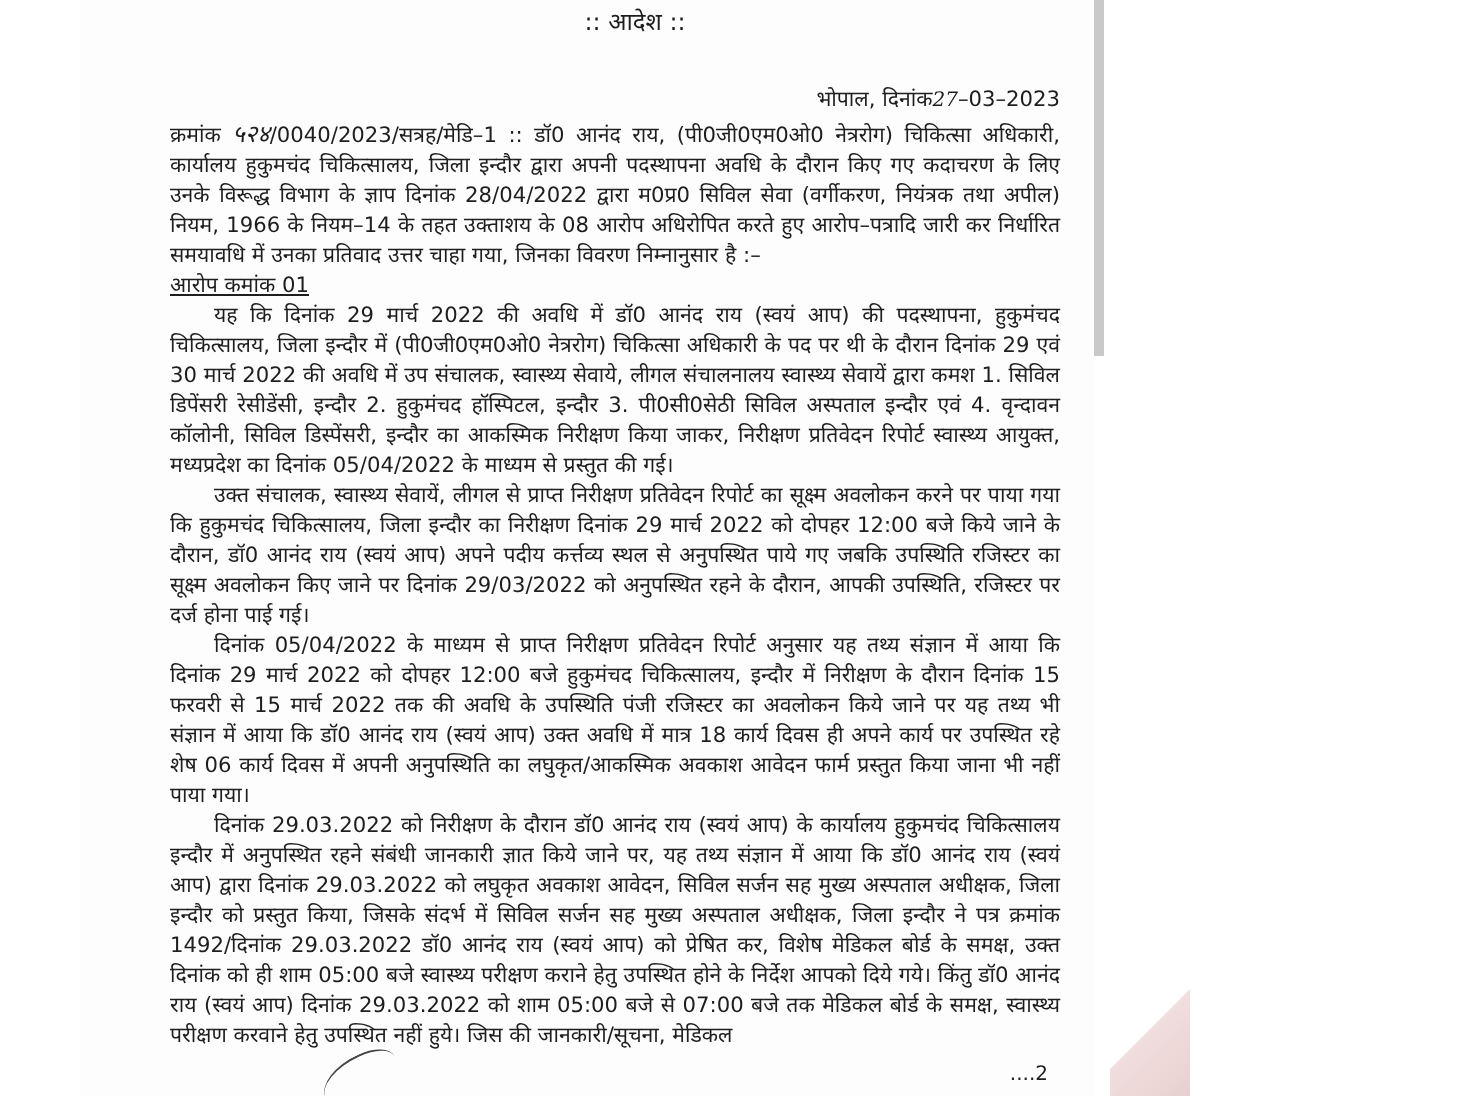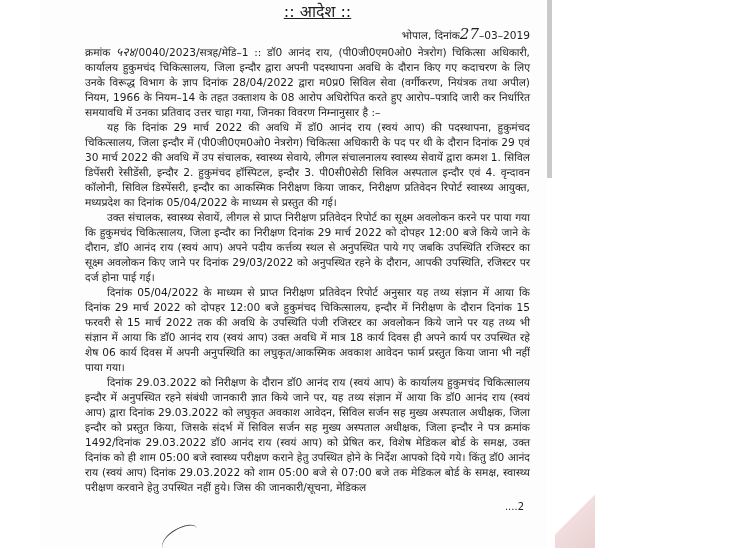--- a/index.html
+++ b/index.html
@@ -14,23 +14,23 @@
   }
   .page-edge {
     position:absolute; left:547px; top:0; width:5px; height:178px; background:#c9c9c9;
   }
   .corner-fold {
     position:absolute; left:555px; top:490px; width:40px; height:58px;
     background:linear-gradient(135deg, transparent 45%, #e8c8c8 46%, #d9b0b0 100%);
     opacity:.6;
   }
   .content { position:absolute; left:85px; top:4px; width:445px; font-size:10.6px; line-height:15px; }
-  .title { text-align:center; font-size:16px; text-decoration:underline; margin-bottom:8px; padding-left:20px; }
+  .title { text-align:center; font-size:12px; margin-bottom:24px; padding-left:20px; }
   .place-date { text-align:right; margin-bottom:2px; }
-  .place-date .hand { font-family:"DejaVu Serif", serif; font-style:italic; font-size:15px; }
+  .place-date .hand { font-family:"DejaVu Serif", serif; font-style:italic; font-size:10px; }
   .hand-num { font-family:"DejaVu Serif", serif; font-style:italic; font-size:12px; }
   p { margin:0; text-align:justify; }
   .indent { text-indent:22px; }
   .heading { text-decoration:underline; margin:0; }
   .page-num { text-align:right; margin-top:4px; font-size:10px; padding-right:6px; }
   .signature {
     position:absolute; left:160px; top:528px; width:40px; height:20px;
     border-top:1.5px solid #444; border-radius:60% 40% 0 0; transform:rotate(-25deg);
   }
 </style>
@@ -38,28 +38,29 @@
 <body>
 
 <div class="page"></div>
 <div class="page-edge"></div>
 <div class="corner-fold"></div>
 
 <div class="content">
   <div class="title">:: आदेश ::</div>
 
   <div class="place-date">
-    <span>भोपाल, दिनांक</span><span class="hand">27</span><span>–03–2019</span>
+    <span>भोपाल, दिनांक</span><span class="hand">27</span><span>–03–2023</span>
   </div>
 
   <p>
     <span>क्रमांक</span>
     <span class="hand-num">५२४</span><span>/0040/2023/सत्रह/मेडि–1 :: डॉ0 आनंद राय, (पी0जी0एम0ओ0 नेत्ररोग) चिकित्सा अधिकारी, कार्यालय हुकुमचंद चिकित्सालय, जिला इन्दौर द्वारा अपनी पदस्थापना अवधि के दौरान किए गए कदाचरण के लिए उनके विरूद्ध विभाग के ज्ञाप दिनांक 28/04/2022 द्वारा म0प्र0 सिविल सेवा (वर्गीकरण, नियंत्रक तथा अपील) नियम, 1966 के नियम–14 के तहत उक्ताशय के 08 आरोप अधिरोपित करते हुए आरोप–पत्रादि जारी कर निर्धारित समयावधि में उनका प्रतिवाद उत्तर चाहा गया, जिनका विवरण निम्नानुसार है :–</span>
   </p>
 
+  <div class="heading">आरोप कमांक 01</div>
   <p class="indent">यह कि दिनांक 29 मार्च 2022 की अवधि में डॉ0 आनंद राय (स्वयं आप) की पदस्थापना, हुकुमंचद चिकित्सालय, जिला इन्दौर में (पी0जी0एम0ओ0 नेत्ररोग) चिकित्सा अधिकारी के पद पर थी के दौरान दिनांक 29 एवं 30 मार्च 2022 की अवधि में उप संचालक, स्वास्थ्य सेवाये, लीगल संचालनालय स्वास्थ्य सेवायें द्वारा कमश 1. सिविल डिपेंसरी रेसीडेंसी, इन्दौर 2. हुकुमंचद हॉस्पिटल, इन्दौर 3. पी0सी0सेठी सिविल अस्पताल इन्दौर एवं 4. वृन्दावन कॉलोनी, सिविल डिस्पेंसरी, इन्दौर का आकस्मिक निरीक्षण किया जाकर, निरीक्षण प्रतिवेदन रिपोर्ट स्वास्थ्य आयुक्त, मध्यप्रदेश का दिनांक 05/04/2022 के माध्यम से प्रस्तुत की गई।</p>
   <p class="indent">उक्त संचालक, स्वास्थ्य सेवायें, लीगल से प्राप्त निरीक्षण प्रतिवेदन रिपोर्ट का सूक्ष्म अवलोकन करने पर पाया गया कि हुकुमचंद चिकित्सालय, जिला इन्दौर का निरीक्षण दिनांक 29 मार्च 2022 को दोपहर 12:00 बजे किये जाने के दौरान, डॉ0 आनंद राय (स्वयं आप) अपने पदीय कर्त्तव्य स्थल से अनुपस्थित पाये गए जबकि उपस्थिति रजिस्टर का सूक्ष्म अवलोकन किए जाने पर दिनांक 29/03/2022 को अनुपस्थित रहने के दौरान, आपकी उपस्थिति, रजिस्टर पर दर्ज होना पाई गई।</p>
 
   <p class="indent">दिनांक 05/04/2022 के माध्यम से प्राप्त निरीक्षण प्रतिवेदन रिपोर्ट अनुसार यह तथ्य संज्ञान में आया कि दिनांक 29 मार्च 2022 को दोपहर 12:00 बजे हुकुमंचद चिकित्सालय, इन्दौर में निरीक्षण के दौरान दिनांक 15 फरवरी से 15 मार्च 2022 तक की अवधि के उपस्थिति पंजी रजिस्टर का अवलोकन किये जाने पर यह तथ्य भी संज्ञान में आया कि डॉ0 आनंद राय (स्वयं आप) उक्त अवधि में मात्र 18 कार्य दिवस ही अपने कार्य पर उपस्थित रहे शेष 06 कार्य दिवस में अपनी अनुपस्थिति का लघुकृत/आकस्मिक अवकाश आवेदन फार्म प्रस्तुत किया जाना भी नहीं पाया गया।</p>
 
   <p class="indent">दिनांक 29.03.2022 को निरीक्षण के दौरान डॉ0 आनंद राय (स्वयं आप) के कार्यालय हुकुमचंद चिकित्सालय इन्दौर में अनुपस्थित रहने संबंधी जानकारी ज्ञात किये जाने पर, यह तथ्य संज्ञान में आया कि डॉ0 आनंद राय (स्वयं आप) द्वारा दिनांक 29.03.2022 को लघुकृत अवकाश आवेदन, सिविल सर्जन सह मुख्य अस्पताल अधीक्षक, जिला इन्दौर को प्रस्तुत किया, जिसके संदर्भ में सिविल सर्जन सह मुख्य अस्पताल अधीक्षक, जिला इन्दौर ने पत्र क्रमांक 1492/दिनांक 29.03.2022 डॉ0 आनंद राय (स्वयं आप) को प्रेषित कर, विशेष मेडिकल बोर्ड के समक्ष, उक्त दिनांक को ही शाम 05:00 बजे स्वास्थ्य परीक्षण कराने हेतु उपस्थित होने के निर्देश आपको दिये गये। किंतु डॉ0 आनंद राय (स्वयं आप) दिनांक 29.03.2022 को शाम 05:00 बजे से 07:00 बजे तक मेडिकल बोर्ड के समक्ष, स्वास्थ्य परीक्षण करवाने हेतु उपस्थित नहीं हुये। जिस की जानकारी/सूचना, मेडिकल</p>
 
   <div class="page-num">....2</div>
 </div>
 

